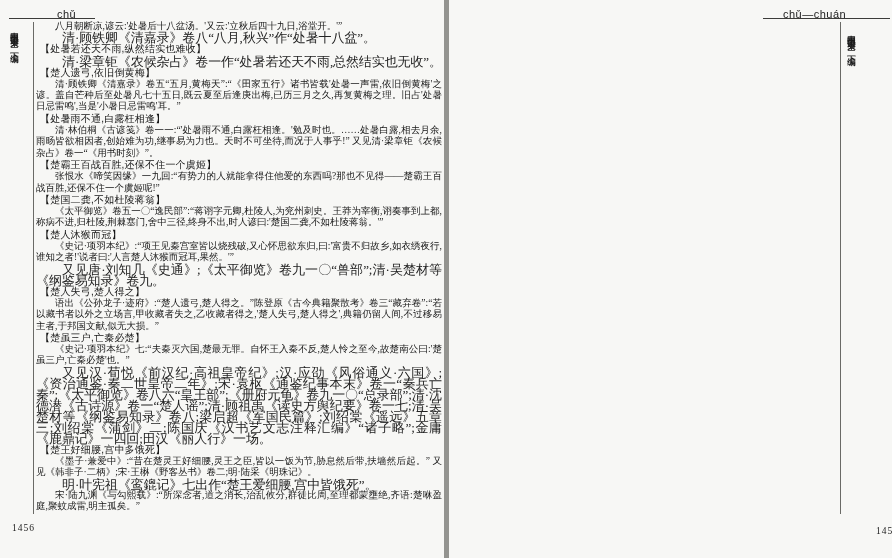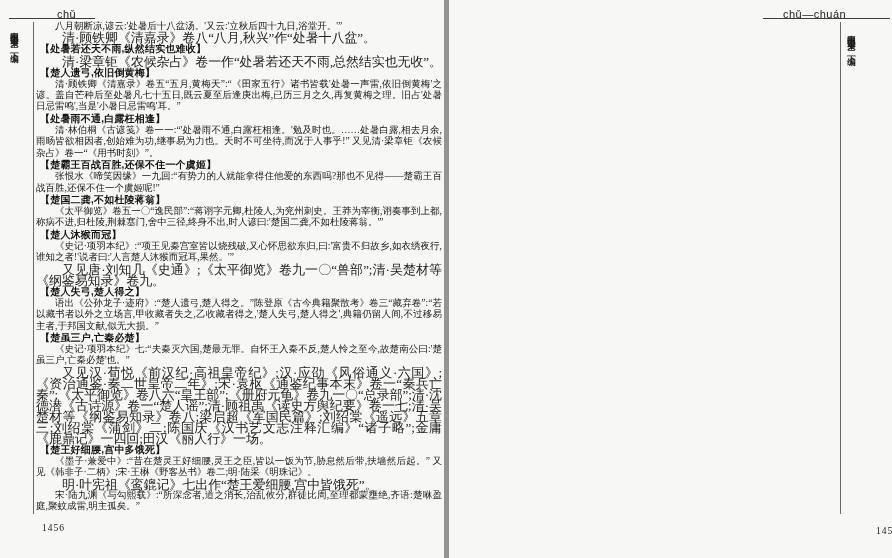--- a/index.html
+++ b/index.html
@@ -24,21 +24,21 @@
     font-family:"Liberation Sans", sans-serif;
   }
   .page-text{
     position:absolute;text-align:justify;
     font-size:9.5px;line-height:11.35px;
   }
   #left-text{left:36px;top:21px;width:406px;height:498px;overflow:hidden;}
   .page-text p{margin:0;padding:0;}
   .page-text p.head{
     font-family:"Liberation Sans", sans-serif;
-    font-weight:700;font-size:10px;line-height:12.2px;
+    font-weight:400;font-size:10px;line-height:12.2px;
     text-indent:0.4em;letter-spacing:0.2px;
   }
   .page-text p.body{text-indent:2em;}
   .page-text p.small{
     font-size:13px;line-height:11px;text-indent:2em;color:#232323;
     letter-spacing:-0.1px;
   }
   .page-number{
     position:absolute;font-size:9.5px;letter-spacing:1px;color:#1b1b1b;
     font-family:"Liberation Serif", serif;
@@ -71,21 +71,21 @@
       <p class="head">【楚人失弓,楚人得之】</p>
       <p class="body">语出《公孙龙子·迹府》:“楚人遗弓,楚人得之。”陈登原《古今典籍聚散考》卷三“藏弃卷”:“若以藏书者以外之立场言,甲收藏者失之,乙收藏者得之,'楚人失弓,楚人得之',典籍仍留人间,不过移易主者,于邦国文献,似无大损。”</p>
       <p class="head">【楚虽三户,亡秦必楚】</p>
       <p class="body">《史记·项羽本纪》七:“夫秦灭六国,楚最无罪。自怀王入秦不反,楚人怜之至今,故楚南公曰:'楚虽三户,亡秦必楚'也。”</p>
       <p class="small">又见汉·荀悦《前汉纪·高祖皇帝纪》;汉·应劭《风俗通义·六国》;《资治通鉴·秦二世皇帝二年》;宋·袁枢《通鉴纪事本末》卷一“秦兵亡秦”;《太平御览》卷八六“皇王部”;《册府元龟》卷九一〇“总录部”;清·沈德潜《古诗源》卷一“楚人谣”;清·顾祖禹《读史方舆纪要》卷一七;清·吴楚材等《纲鉴易知录》卷八;梁启超《军国民篇》;刘绍棠《遥远》五章三;刘绍棠《蒲剑》二;陈国庆《汉书艺文志注释汇编》“诸子略”;金庸《鹿鼎记》一四回;田汉《丽人行》一场。</p>
       <p class="head">【楚王好细腰,宫中多饿死】</p>
       <p class="body">《墨子·兼爱中》:“昔在楚灵王好细腰,灵王之臣,皆以一饭为节,胁息然后带,扶墙然后起。” 又见《韩非子·二柄》;宋·王楙《野客丛书》卷二;明·陆采《明珠记》。</p>
       <p class="small">明·叶宪祖《鸾鎞记》七出作“楚王爱细腰,宫中皆饿死”。</p>
       <p class="body">宋·陆九渊《与勾熙载》:“所深念者,道之消长,治乱攸分,群徒比周,至理都蒙壅绝,齐语:楚咻盈庭,聚蚊成雷,明主孤矣。”</p>
     </div>
-  <span class="page-number" style="left:42px;top:523px;">1456</span>
+  <span class="page-number" style="left:12px;top:523px;">1456</span>
 </div>
 
 <div class="gutter"></div>
 
 <div class="page" id="right-page">
   <span class="pinyin" style="left:334px;top:2px;">chǔ—chuán</span>
   <div class="hrule" style="left:314px;top:18px;width:127px;"></div>
   <div class="vrule" style="left:391px;top:22px;height:492px;"></div>
   <span class="margin-label" style="left:397px;top:28px;">中国俗语大全·下编</span>
 

